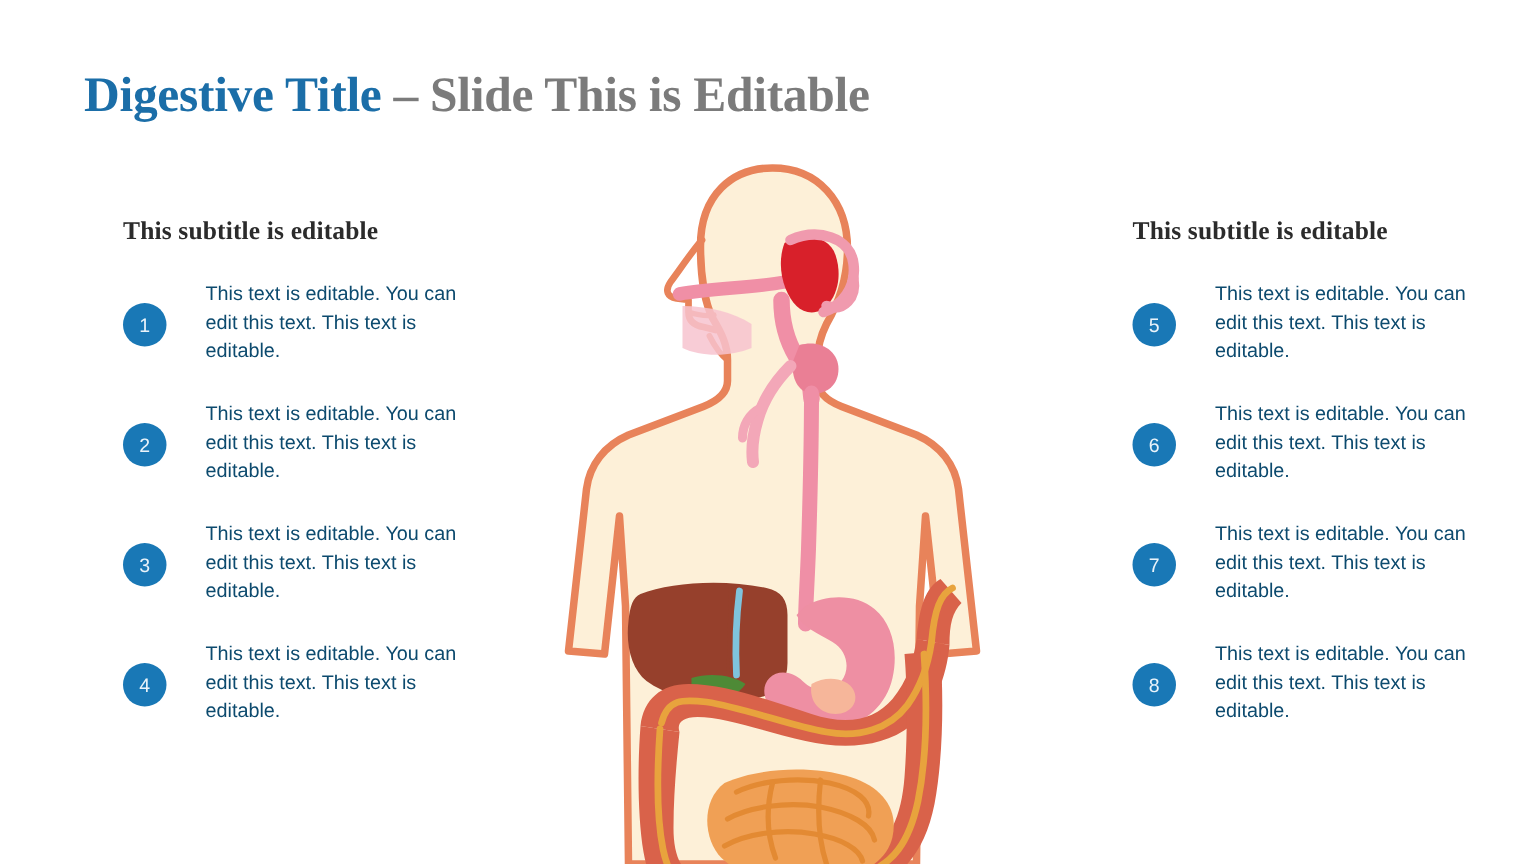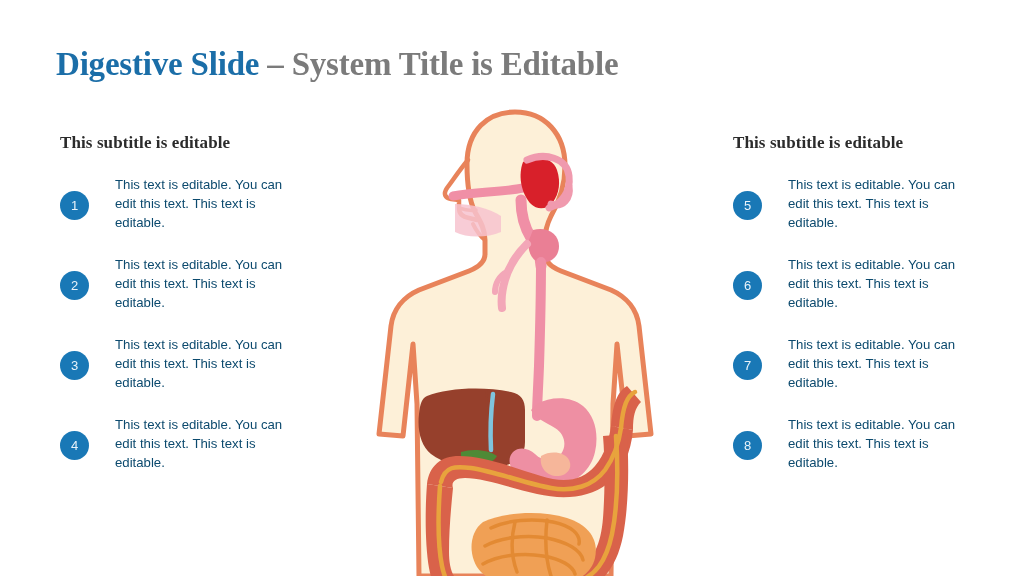--- a/index.html
+++ b/index.html
@@ -42,22 +42,23 @@
     font-family: "Liberation Serif", serif;
     font-size: 33px;
     font-weight: bold;
     color: #7b7b7b;
     letter-spacing: -0.2px;
   }
 
   
   .column {
     position: absolute;
-    top: 133px;
+    top: 144px;
     width: 300px;
+    margin-left: 22px;
   }
   .column-left  { left: 60px;  }
   .column-right { left: 733px; }
 
   .col-subtitle {
     font-family: "Liberation Serif", serif;
     font-size: 17px;
     font-weight: bold;
     color: #2b2b2b;
     margin-bottom: 22px;
@@ -105,21 +106,21 @@
     height: 472px;
   }
   .figure-wrap svg { display: block; width: 320px; height: 472px; }
 </style>
 </head>
 <body>
 
 <div class="slide">
 
   <div class="title-block">
-    <span class="title-main">Digestive Slide</span><span class="title-rest"> – System Title is Editable</span>
+    <span class="title-main">Digestive Title</span><span class="title-rest"> – Slide This is Editable</span>
   </div>
 
   <div class="column column-left">
     <div class="col-subtitle">This subtitle is editable</div>
     <ul class="bullet-list">
 
       <li class="bullet-item">
         <div class="badge">1</div>
         <div class="bullet-text">This text is editable. You can edit this text. This text is editable.</div>
       </li>

